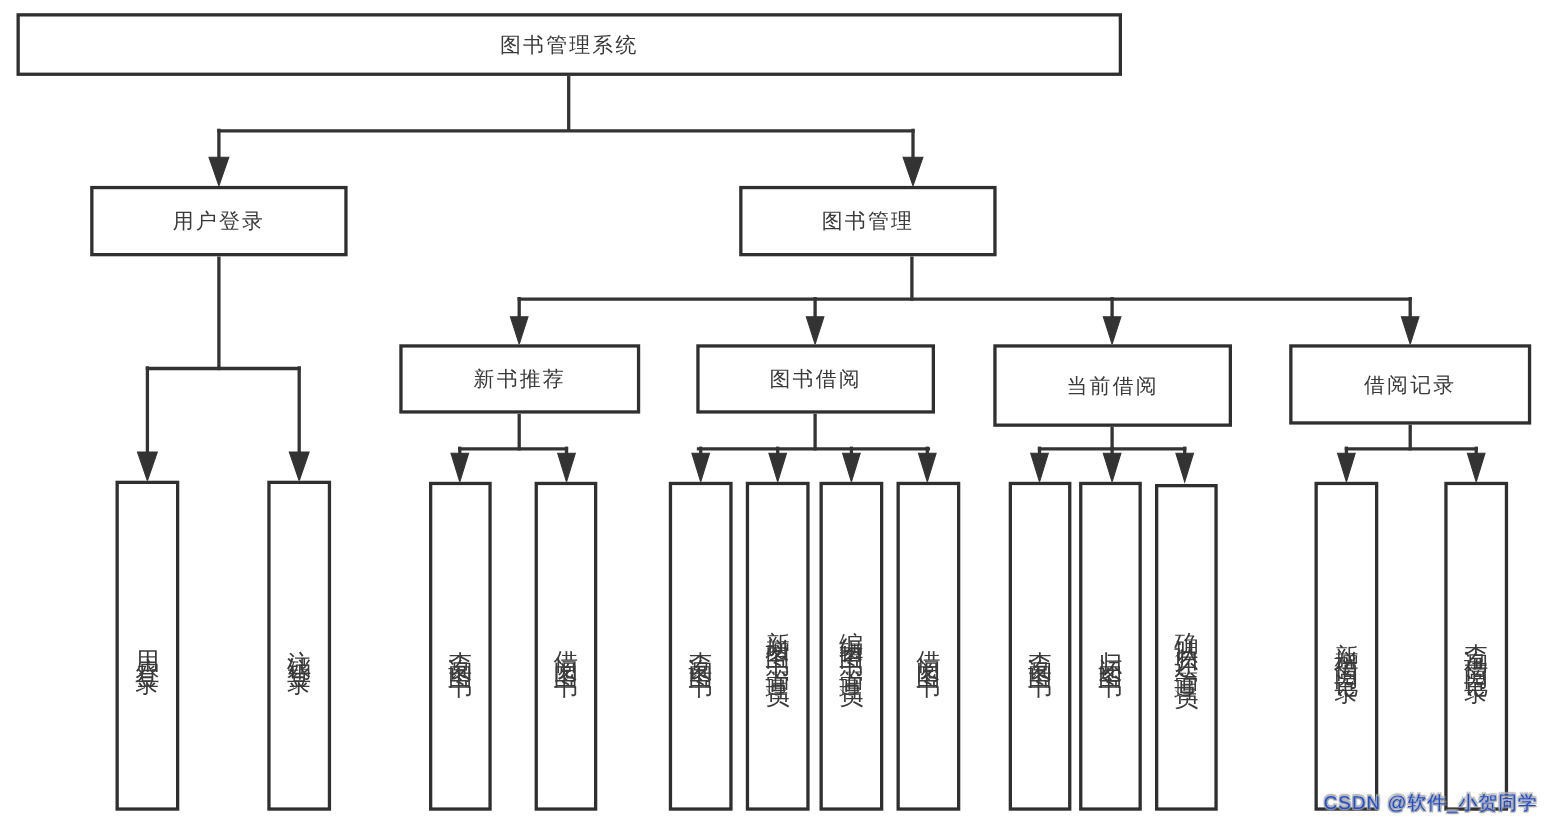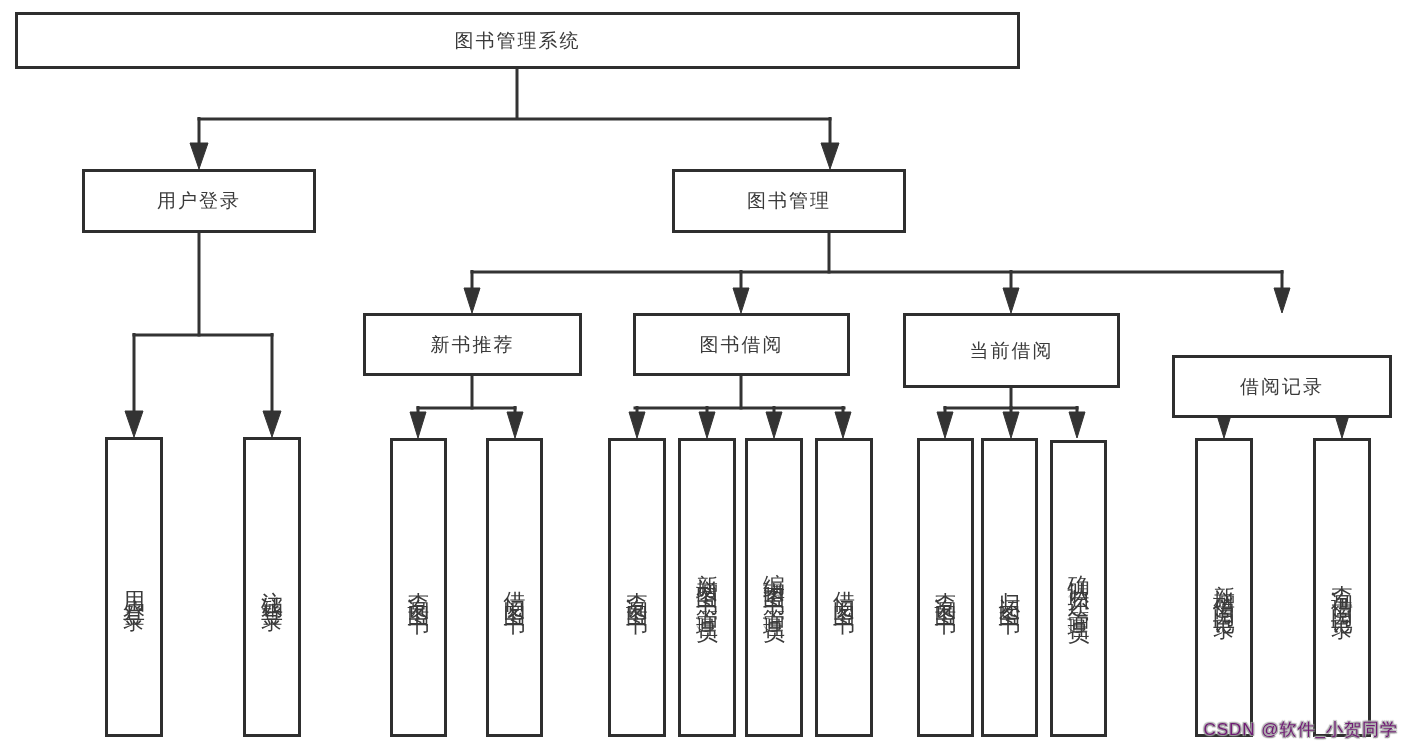--- a/index.html
+++ b/index.html
@@ -42,21 +42,21 @@
     letter-spacing: 7px;
     line-height: 1;
   }
   .watermark {
     position: absolute;
     right: 7px;
     bottom: 6px;
     z-index: 5;
     font-size: 17px;
     letter-spacing: 1px;
-    color: #701a75;
+    color: #1d4ed8;
     text-shadow:
       -1px -1px 1px #b0b0b0,
        1px -1px 1px #b0b0b0,
       -1px  1px 1px #9a9a9a,
        1px  1px 1px #8d8d8d,
        0 0 2px #a5a5a5;
     white-space: nowrap;
   }
 </style>
 </head>
@@ -139,21 +139,21 @@
 
   <div class="box h" style="left:363px; top:313px; width:219px; height:63px;">
     <span>新书推荐</span>
   </div>
   <div class="box h" style="left:633px; top:313px; width:217px; height:63px;">
     <span>图书借阅</span>
   </div>
   <div class="box h" style="left:903px; top:313px; width:217px; height:75px;">
     <span>当前借阅</span>
   </div>
-  <div class="box h" style="left:1172px; top:313px; width:220px; height:63px;margin-top:42px;">
+  <div class="box h" style="left:1172px; top:313px; width:220px; height:73px;">
     <span>借阅记录</span>
   </div>
 
   <div class="box v" style="left:105px; top:437px; width:58px; height:300px;">
     <span>用户登录</span>
   </div>
   <div class="box v" style="left:243px; top:437px; width:58px; height:300px;">
     <span>注销登录</span>
   </div>
 

